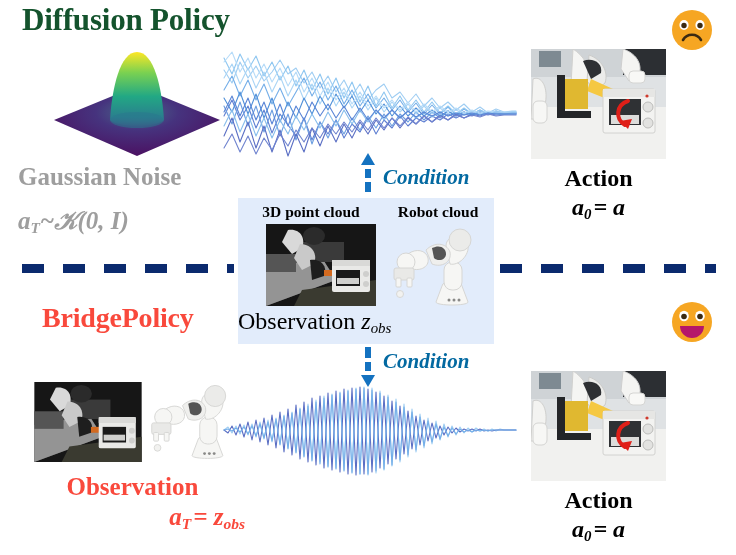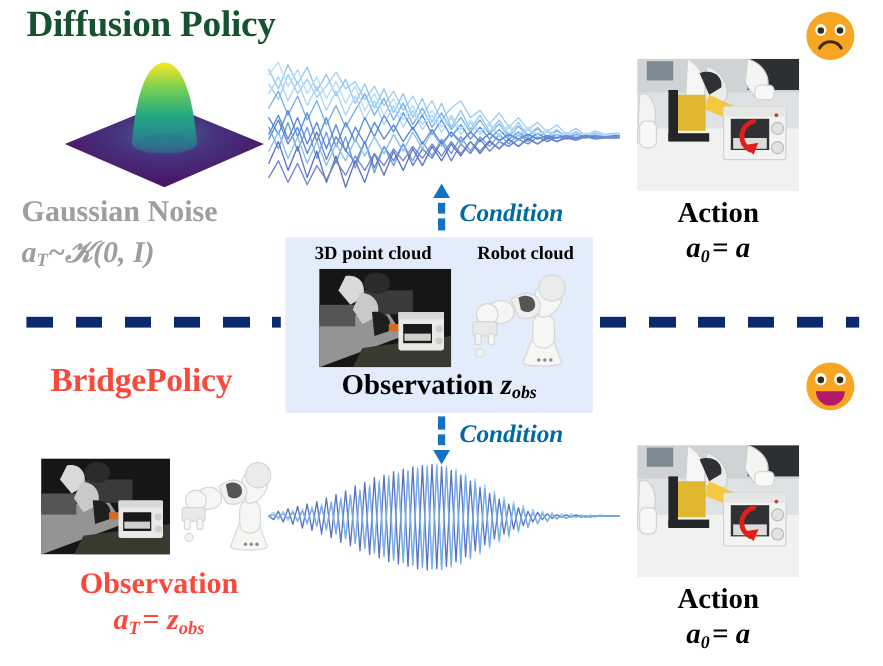--- a/index.html
+++ b/index.html
@@ -45,21 +45,21 @@
     font-family: "Liberation Serif", serif;
     font-weight: bold;
     line-height: 1.16;
   }
   #gauss-label {
     left: 18px; top: 162px; width: 240px;
     font-size: 25px;
     color: #9e9e9e;
   }
   #gauss-formula {
-    left: 18px; top: 196px; width: 240px;
+    left: 18px; top: 206px; width: 240px;
     font-size: 25px;
     color: #9e9e9e;
     font-style: italic;
   }
   .mathvar { font-style: italic; font-family: "Liberation Serif", serif; }
   sub.m { font-size: 0.62em; font-style: italic; vertical-align: baseline; position: relative; top: 0.28em; }
 
   
   #noise-top { left: 222px; top: 48px; width: 296px; height: 122px; }
   #noise-bottom { left: 222px; top: 382px; width: 296px; height: 96px; }
@@ -77,22 +77,21 @@
   }
   #lbl-robotstates {
     left: 382px; top: 203px; width: 112px;
     font-size: 15.5px; font-weight: bold; color: #000;
     text-align: center;
   }
   #obs-img-wrap { left: 266px; top: 224px; width: 110px; height: 82px; }
   #obs-arm-wrap { left: 388px; top: 222px; width: 100px; height: 86px; }
   #lbl-observation {
     left: 238px; top: 308px; width: 256px;
-    font-size: 24px; font-weight: bold; color: #000;
-    text-align: center;
+    font-size: 24px; font-weight: normal; color: #000;
   }
 
   
   .cond-label {
     font-family: "Liberation Serif", serif;
     font-style: italic;
     font-weight: bold;
     font-size: 21px;
     color: #0369a1;
   }
@@ -132,21 +131,21 @@
 
   
   #bl-img-wrap { left: 34px; top: 382px; width: 108px; height: 80px; }
   #bl-arm-wrap { left: 146px; top: 378px; width: 96px; height: 84px; }
   #lbl-bl-observation {
     left: 20px; top: 473px; width: 225px;
     font-size: 25px; font-weight: bold; color: #F9493C; text-align: center;
   }
   #formula-bl {
     left: 20px; top: 503px; width: 225px;
-    font-size: 25px; font-weight: bold; color: #F9493C; text-align: center; font-style: italic;
+    font-size: 25px; font-weight: bold; color: #F9493C; text-align: right; font-style: italic;
   }
 
   
   #emoji-sad { left: 670px; top: 8px; width: 44px; height: 44px; }
   #emoji-happy { left: 670px; top: 300px; width: 44px; height: 44px; }
 </style>
 </head>
 <body>
 
 <div class="abs" id="title-diffusion">Diffusion Policy</div>

